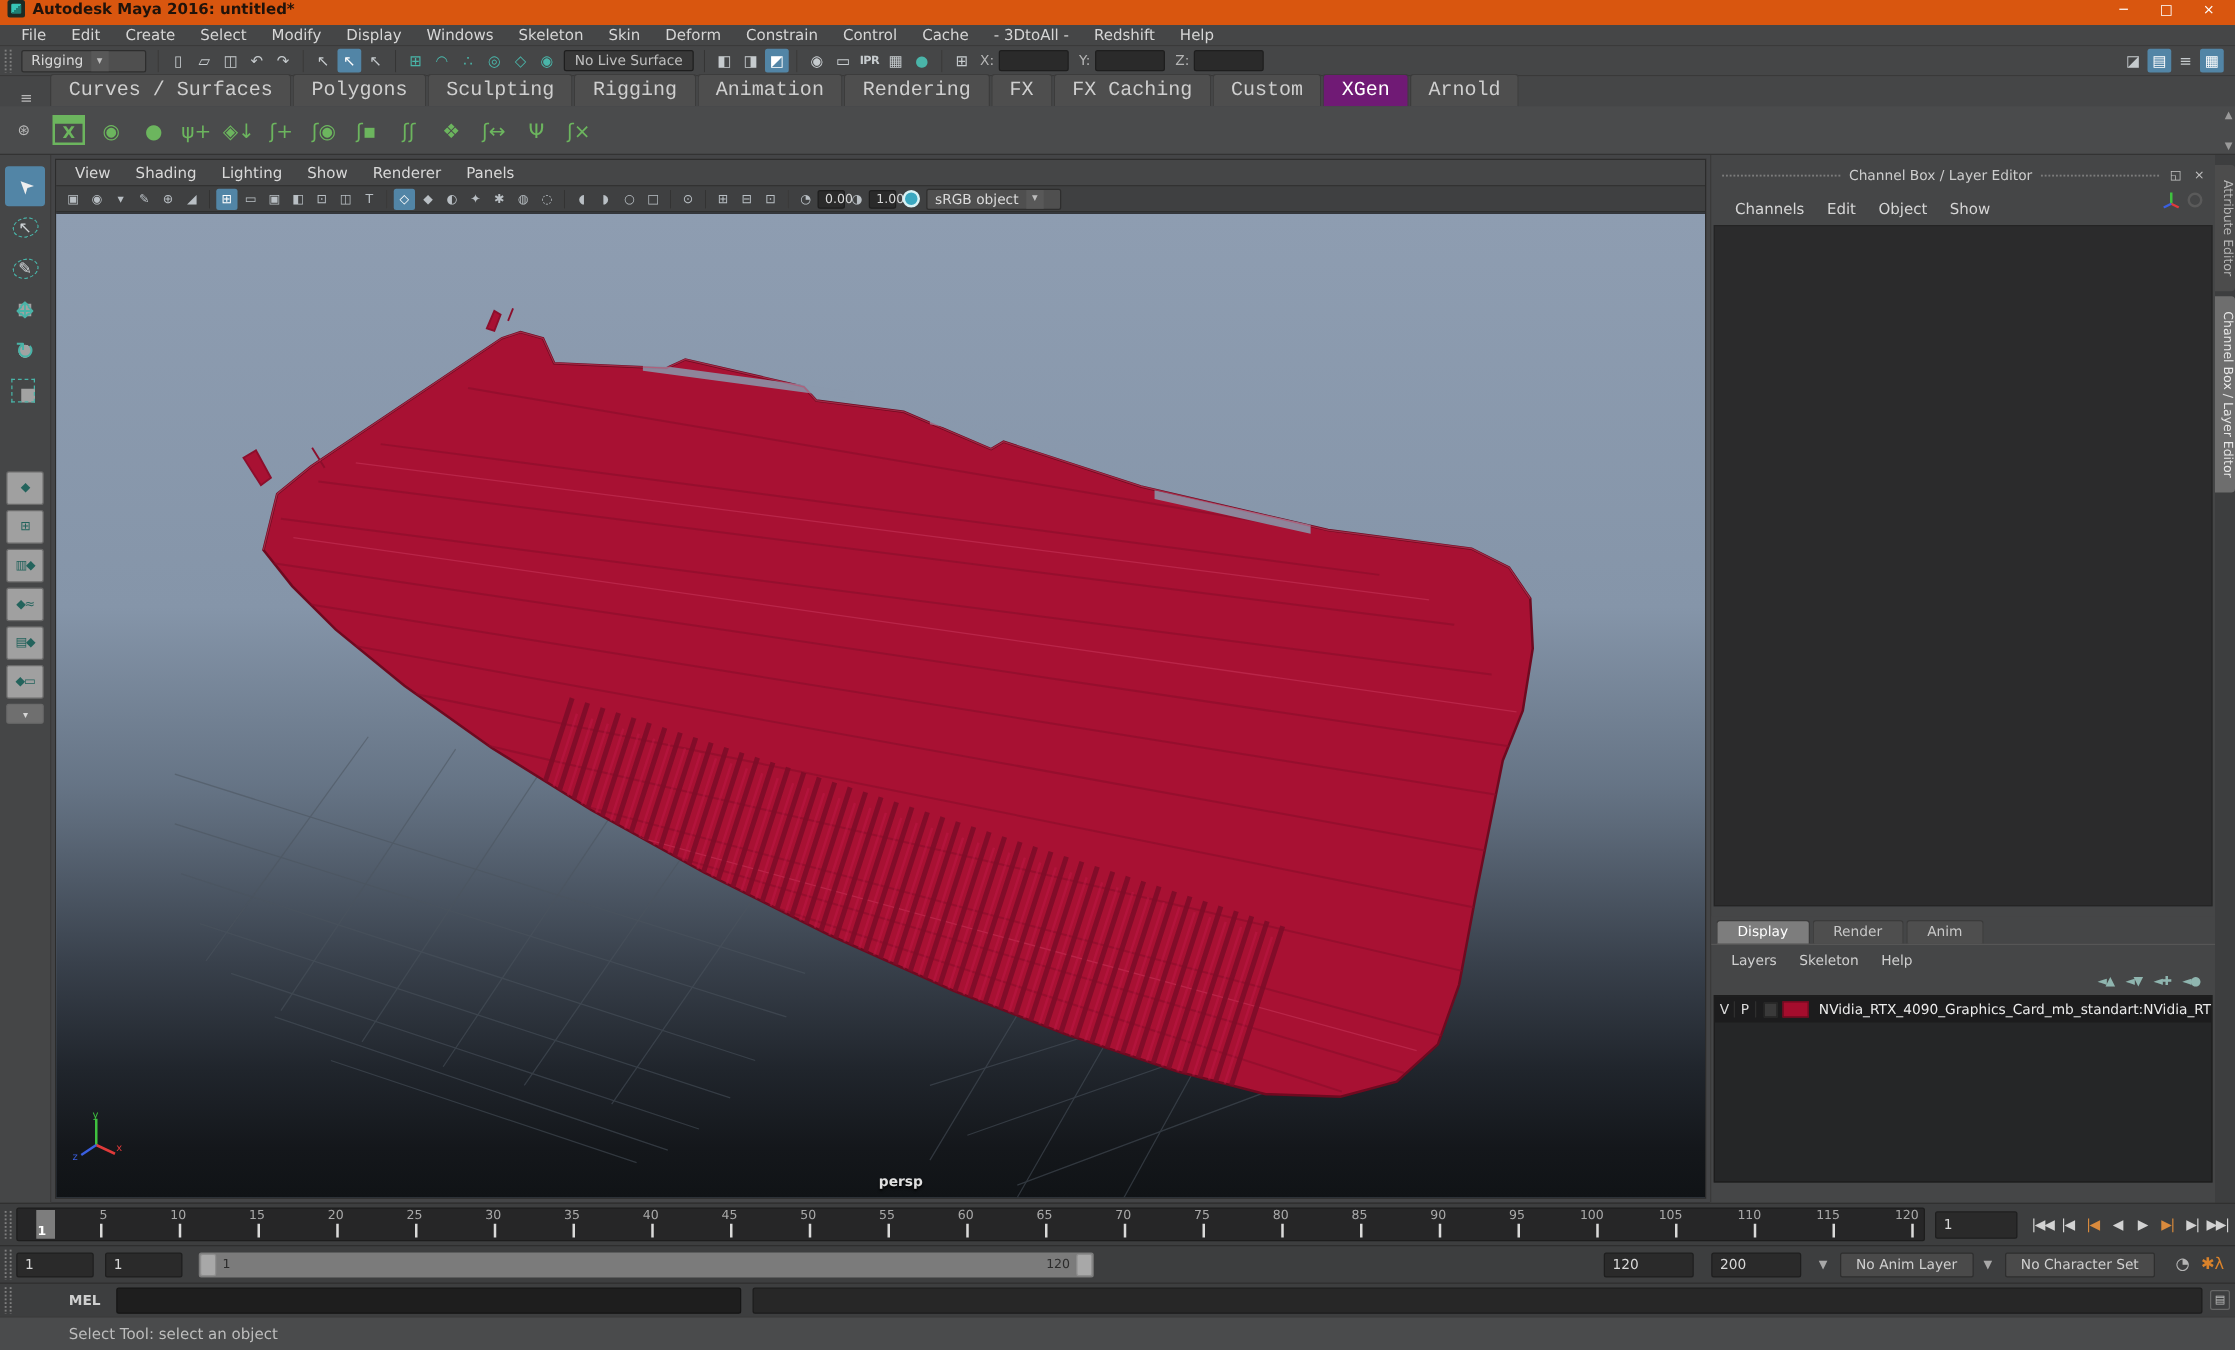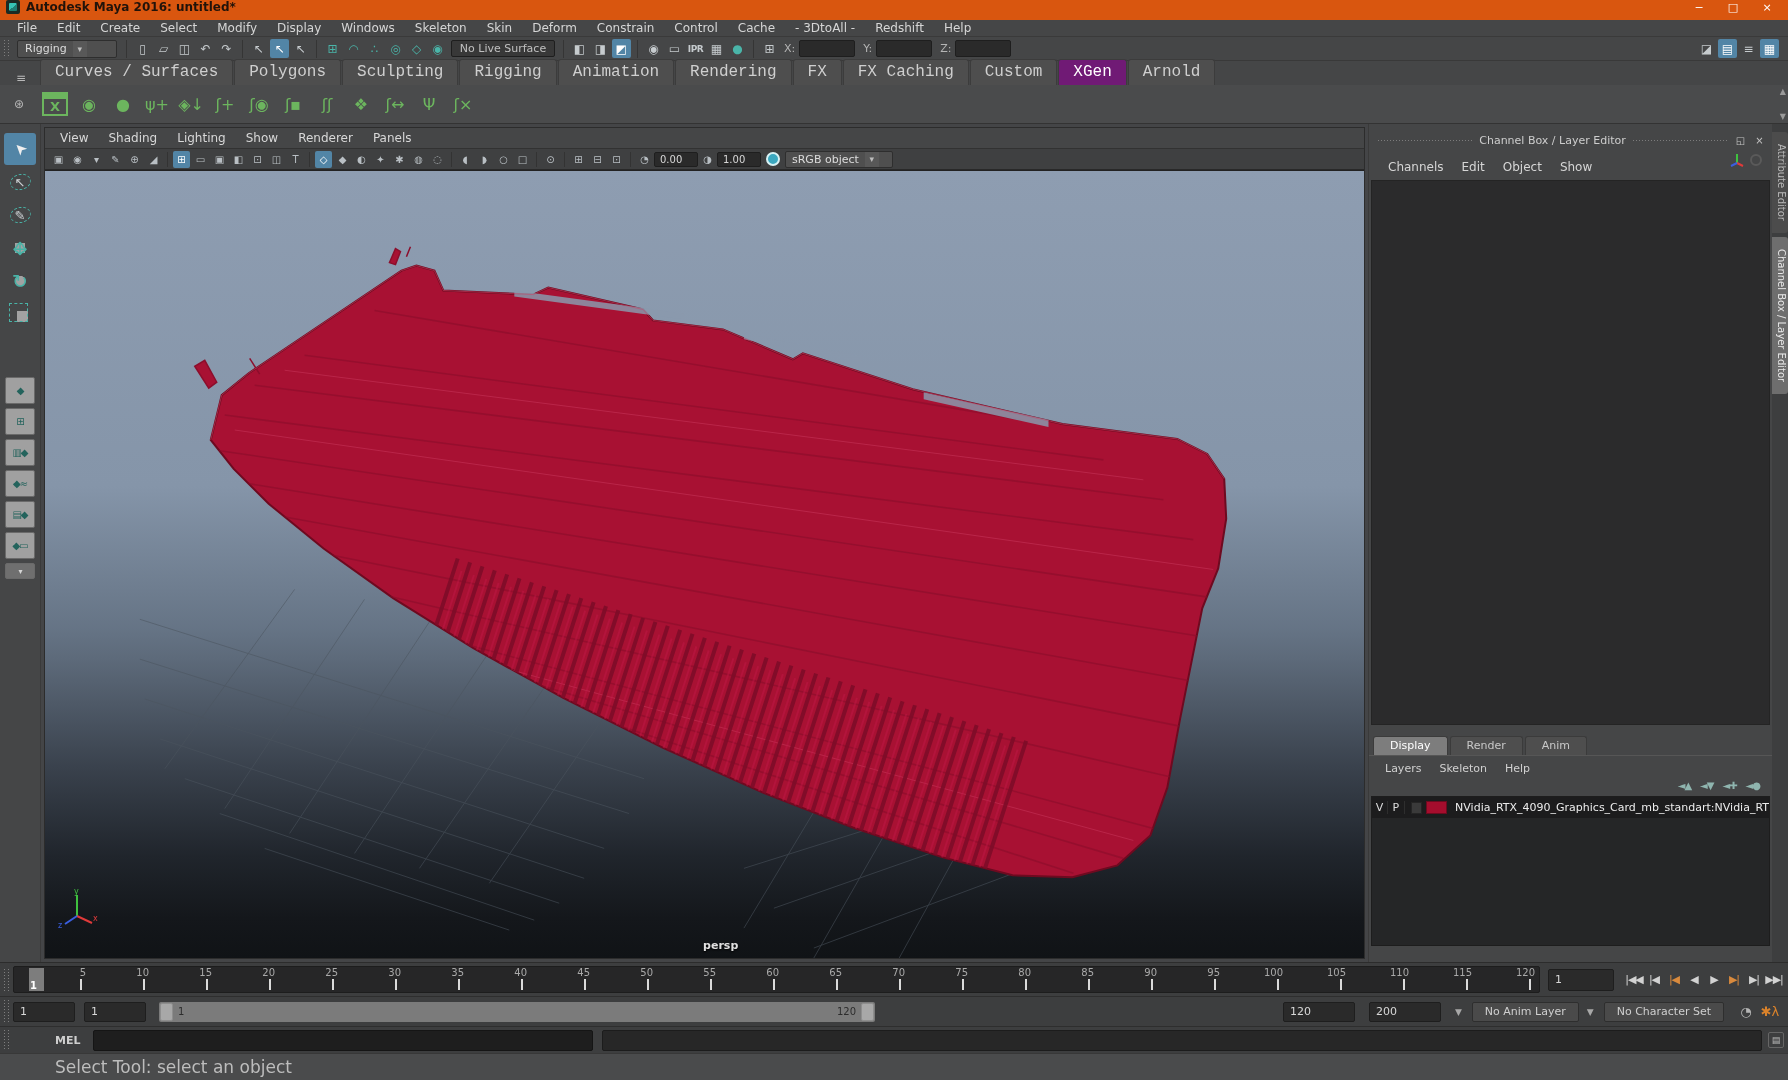--- a/index.html
+++ b/index.html
@@ -89,21 +89,21 @@
   
   .vp-panel { flex:1; margin:3px; border:1px solid #2c2c2c; background:#434343; display:flex; flex-direction:column;justify-content:space-between; }
   .vp-menus { height:20px; display:flex; align-items:center; padding-left:6px; gap:2px; background:#454647; }
   .pmenu { padding:0 9px; font-size:12px; color:#d8d8d8; }
   .vp-bar { height:22px; background:#3f4041; border-top:1px solid #323232; border-bottom:1px solid #292929;
             display:flex; align-items:center; padding:0 4px; }
   .vicon { min-width:17px; height:17px; margin:0 1px; border-radius:2px; color:#b9bfc4; font-size:10px;
            display:flex; align-items:center; justify-content:center; }
   .vicon.active { background:#5285a6; color:#fff; }
   .vsep { width:1px; height:15px; background:#5a5a5a; border-left:1px solid #333; margin:0 4px; }
-  .vfld { width:44px; height:15px; padding:0 5px; font-size:10px; line-height:13px; }
+  .vfld { width:22px; height:15px; padding:0 5px; font-size:10px; line-height:13px; }
   .cm-circle { width:14px; height:14px; border-radius:50%; background:#3ba8c0; border:2px solid #d8f2f5; margin:0 5px; }
   .csdd { width:108px; height:17px; padding-left:6px; font-size:11px; }
   .vp-view { flex:1; position:relative; border-top:1px solid #222;
      background:linear-gradient(180deg,#8e9db1 0%,#8595a9 40%,#70809377 58%,#5d6a7a 62%,#39414c 76%,#20252c 87%,#14171b 95%,#101316 100%);
      background-color:#5d6a7a; overflow:hidden; }
   .persp-label { position:absolute; left:50%; bottom:6px; transform:translateX(-4%); color:#e0e0e0; font-size:11px; font-weight:bold; text-shadow:0 1px 2px #000; }
   .axis-gizmo { position:absolute; left:12px; bottom:28px; }
 
   
   .right-panel { width:404px; background:#454647; display:flex; flex-direction:column; border-left:1px solid #3a3a3a; }
@@ -171,21 +171,21 @@
   .rs-icon.orange { color:#d9822b; }
 
   
   .cmd-line { height:27px; background:#3d3e3f; display:flex; align-items:center; border-top:1px solid #2e2e2e; padding-right:4px; }
   .cmd-label { width:38px; margin-left:42px; color:#cfcfcf; font-size:11px; font-weight:bold; }
   .cmd-input { width:500px; height:21px; background:#1e1e1e; border:1px solid #151515; border-radius:2px; }
   .cmd-result { flex:1; height:21px; background:#272727; border:1px solid #1c1c1c; border-radius:2px; margin-left:9px; margin-right:6px; }
   .cmd-icon { width:16px; height:16px; border:1px solid #666; border-radius:2px; color:#bbb; font-size:9px;
               display:flex; align-items:center; justify-content:center; }
   .help-line { height:27px; background:#4a4b4c; display:flex; align-items:center; padding-left:55px;
-               color:#bdbdbd; font-size:17px; border-top:1px solid #383838; }
+               color:#bdbdbd; font-size:12px; border-top:1px solid #383838; }
 </style>
 </head>
 <body>
 
 <div class="app">
 
   <div class="titlebar">
     <span class="maya-logo">
         <i></i>
       </span>

